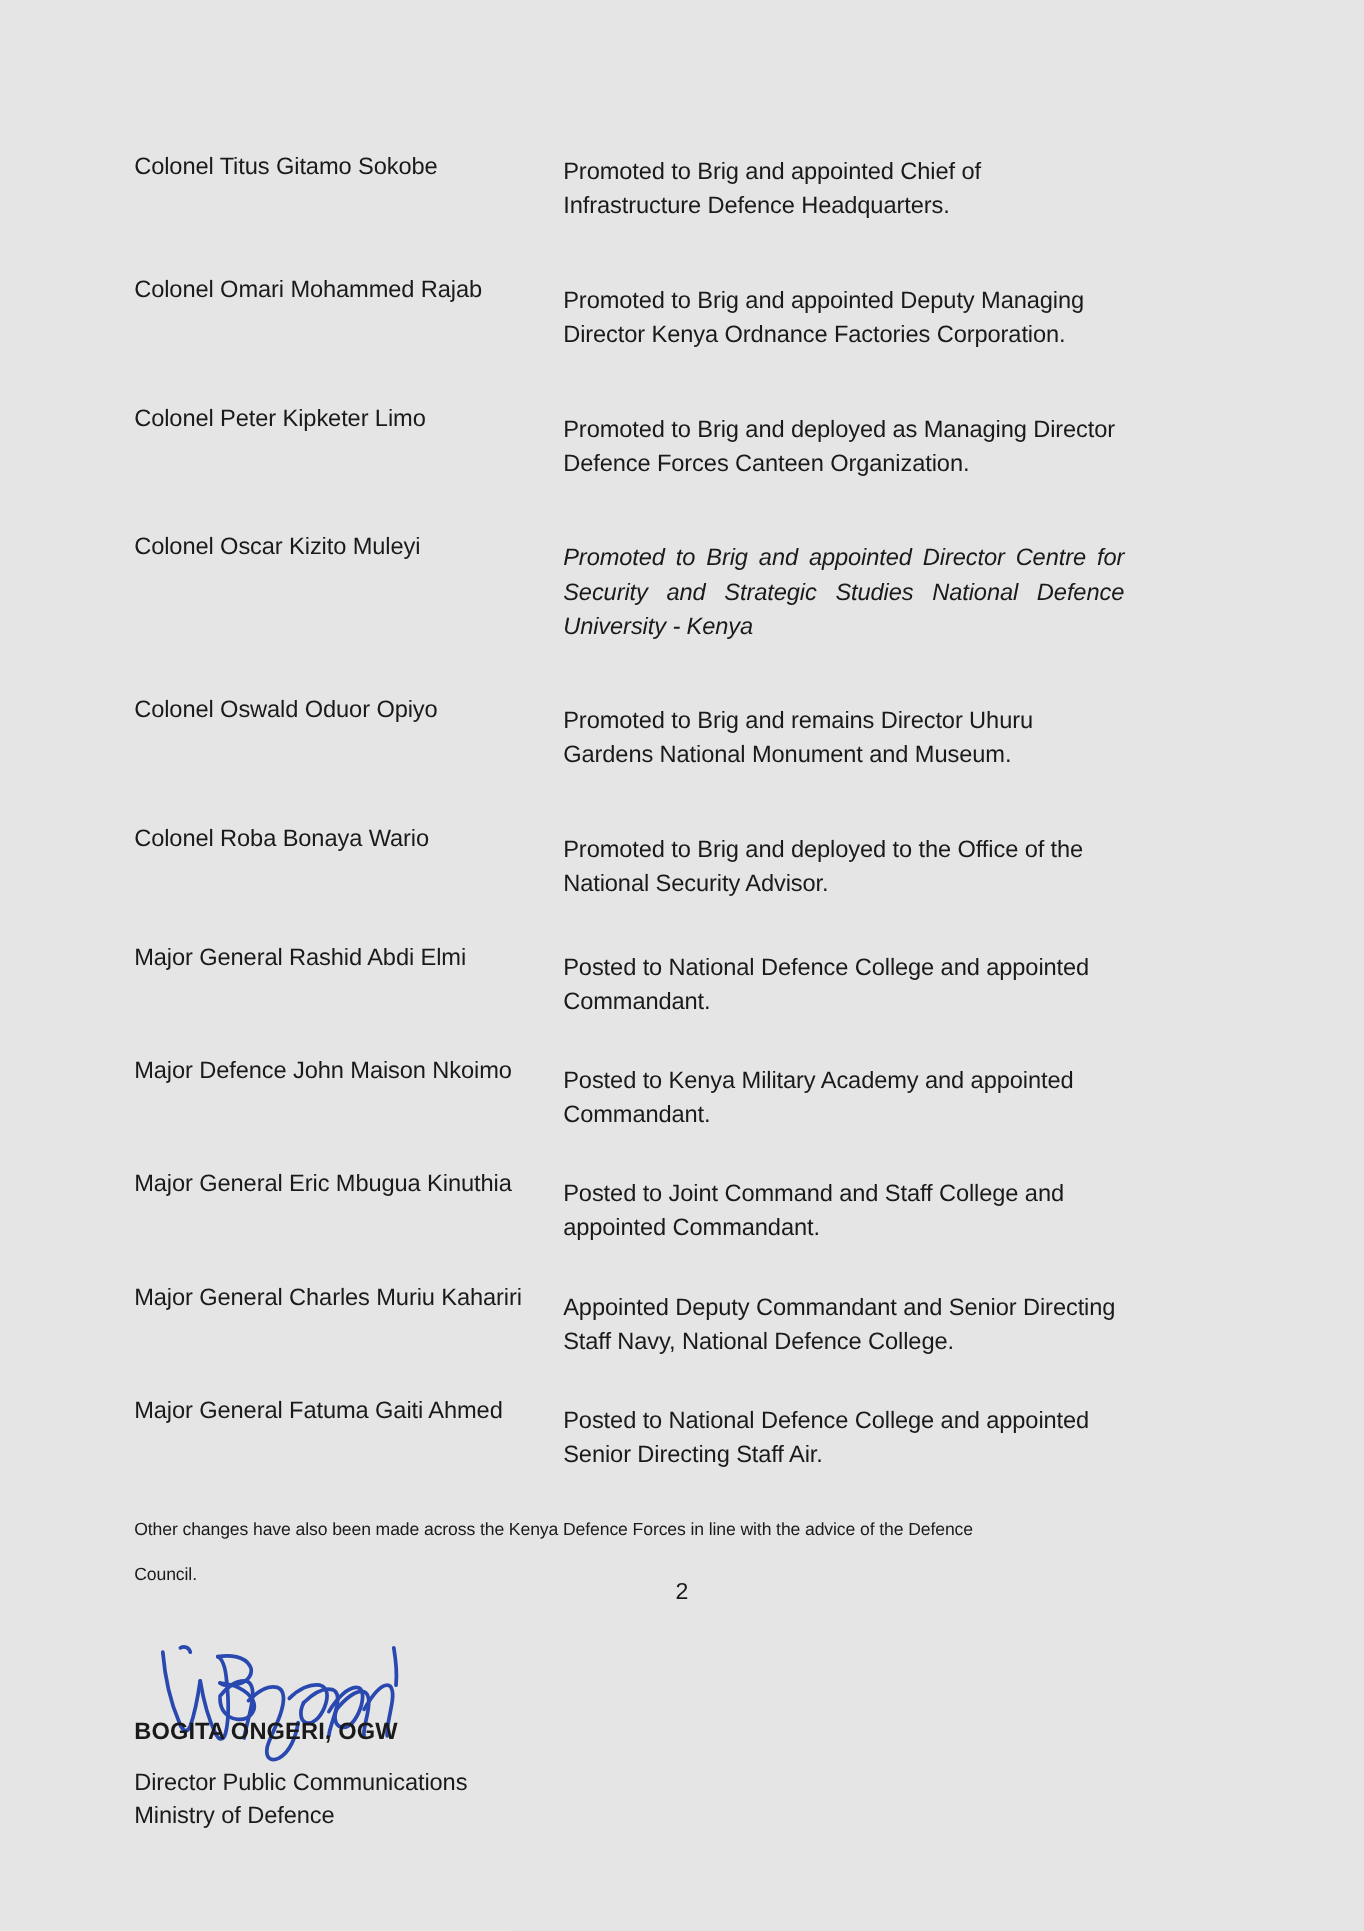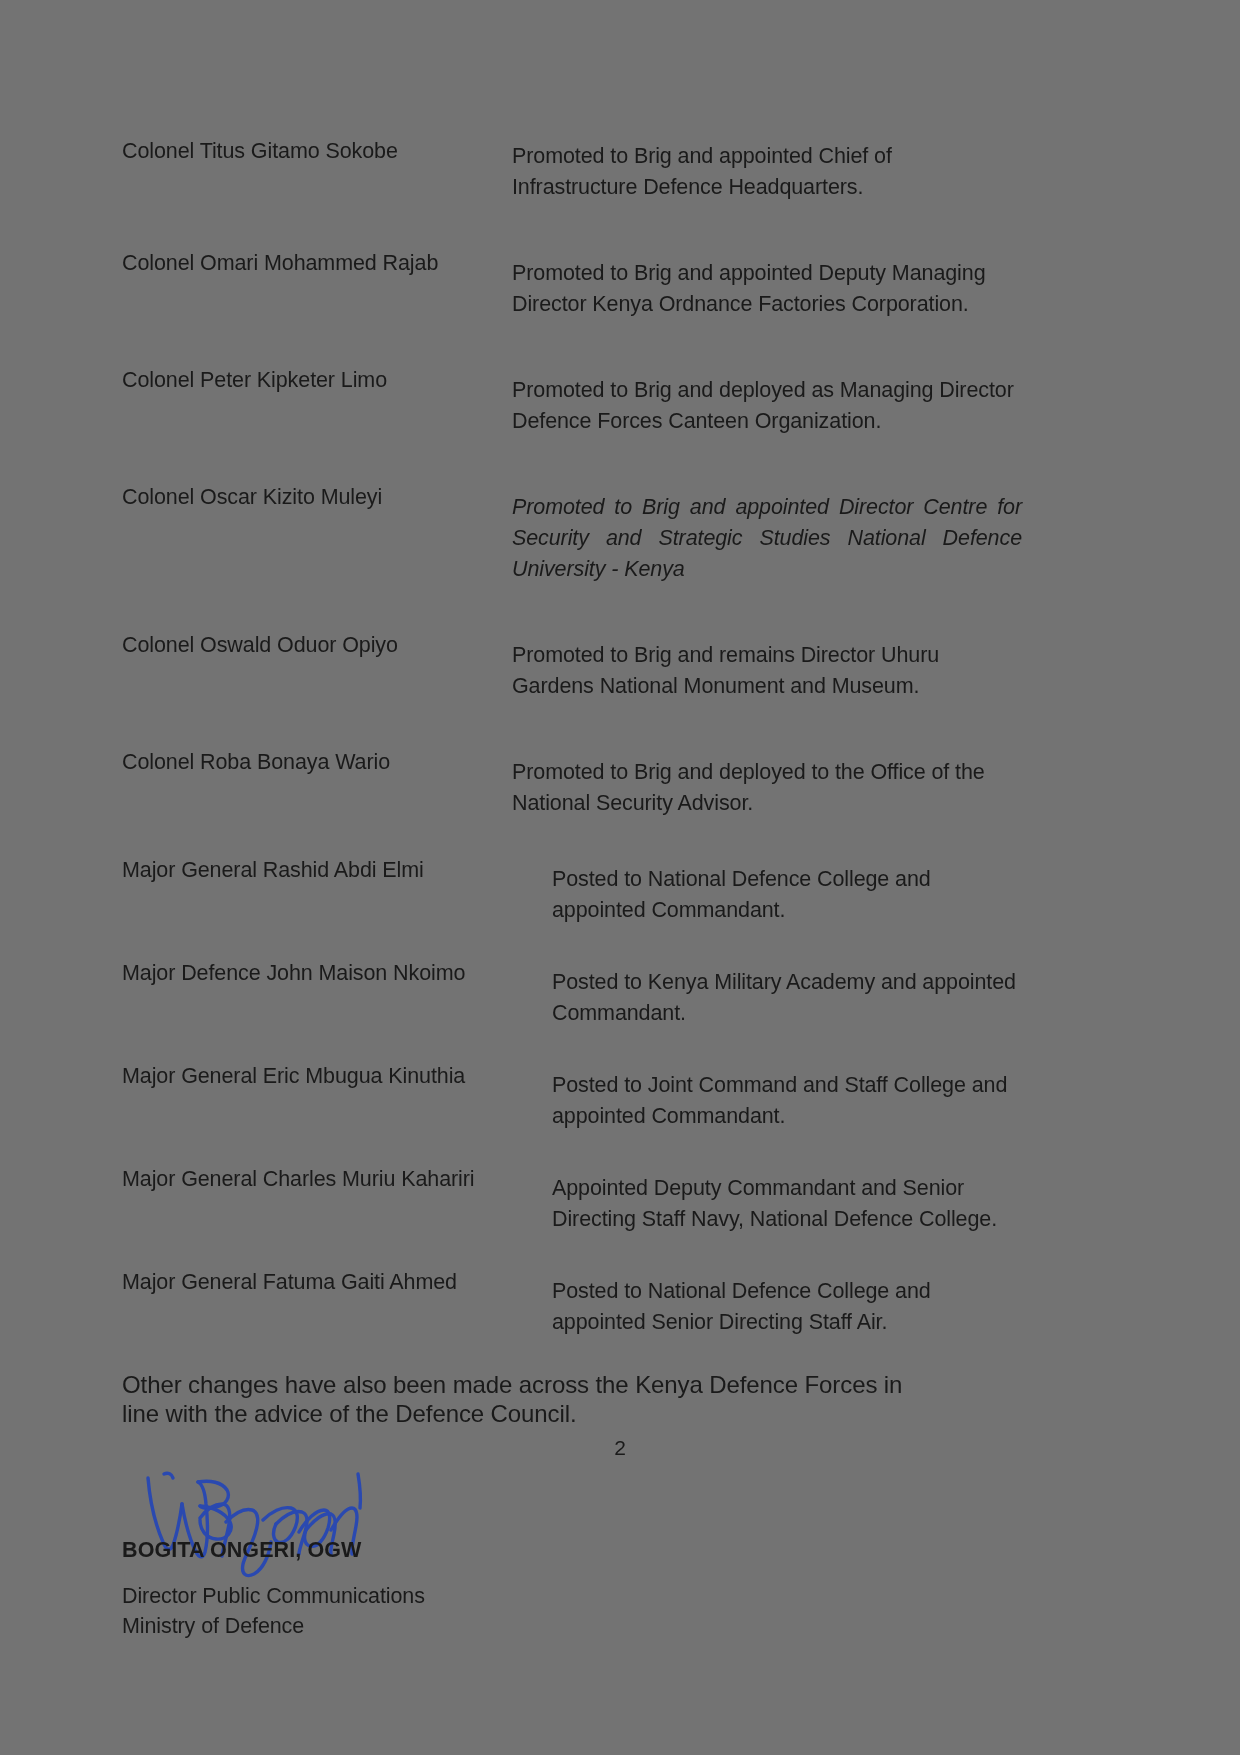--- a/index.html
+++ b/index.html
@@ -15,21 +15,21 @@
     overflow: hidden;
     position: relative;
   }
 
   .page {
     position: absolute;
     left: 0;
     top: 0;
     width: 1240px;
     height: 1755px;
-    background: #737373;
+    background: #e5e5e5;
     box-sizing: border-box;
   }
 
   .content {
     position: absolute;
     left: 122px;
     top: 132px;
     width: 900px;
   }
 
@@ -69,28 +69,28 @@
     font-size: 22px;
     font-weight: bold;
     letter-spacing: 0.1px;
     text-decoration: underline;
     text-underline-offset: 3px;
     margin-top: 10px;
     margin-bottom: 14px;
   }
 
   
-  .row.posting { margin-bottom: 32px; gap: 40px; }
+  .row.posting { margin-bottom: 32px; }
   .row.posting .name { padding-top: 0; }
   .row.posting .desc { padding-top: 9px; }
 
   
   .closing {
-    font-size: 24px;
-    line-height: 29px;
+    font-size: 16px;
+    line-height: 41px;
     letter-spacing: -0.1px;
     margin-top: 32px;
     width: 820px;
   }
 
   
   .signature-block {
     position: relative;
     margin-top: 38px;
     height: 170px;

